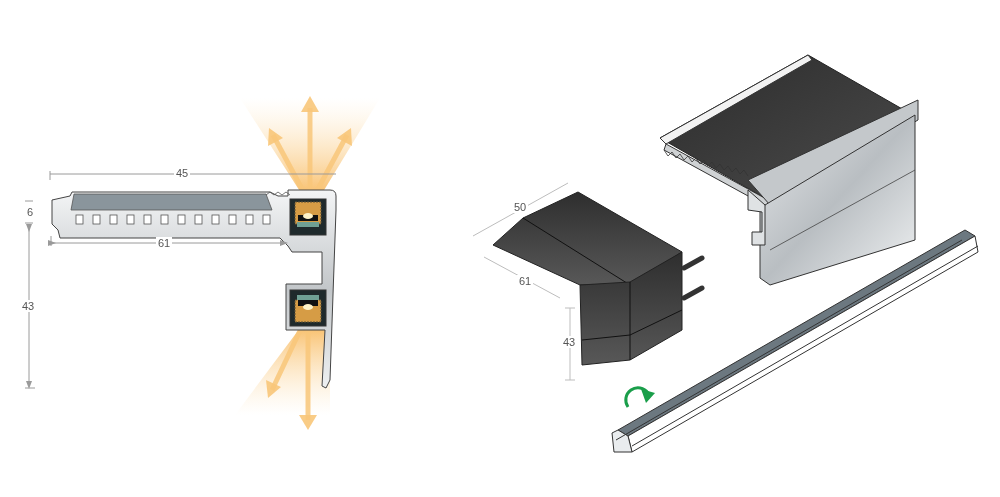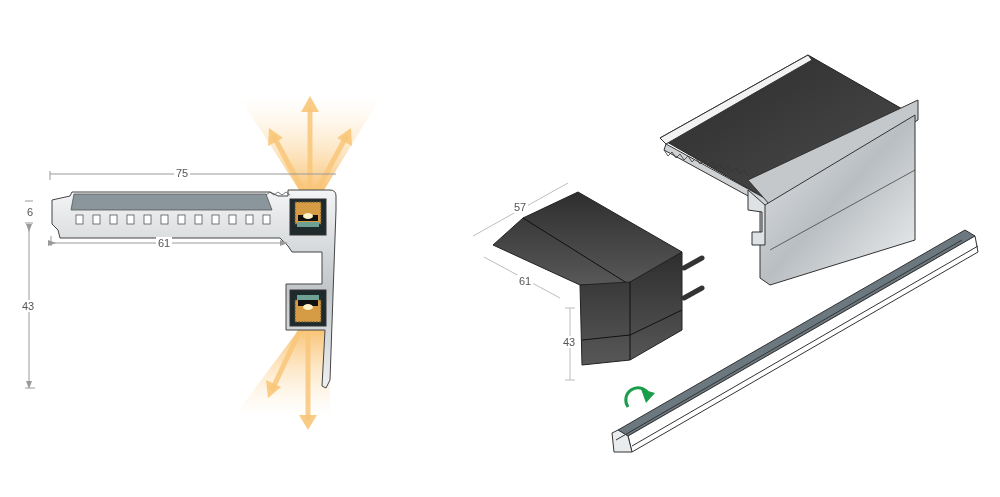--- a/index.html
+++ b/index.html
@@ -163,19 +163,19 @@
     <line x1="616" y1="440" x2="962" y2="240" stroke="#333"></line>
     <line x1="632" y1="446" x2="978" y2="246" stroke="#333"></line>
   </g>
 
   <g>
     <path d="M628,407 A12,12 0 1,1 648,393" fill="none" stroke="#1a9e4a" stroke-width="3"></path>
     <polygon points="641,389 655,393 646,403" fill="#1a9e4a"></polygon>
   </g>
 </svg>
 
-<span class="lbl" style="left:174px;top:167px;">75</span>
+<span class="lbl" style="left:174px;top:167px;">45</span>
 <span class="lbl" style="left:156px;top:237px;">61</span>
 <span class="lbl" style="left:25px;top:206px;">6</span>
 <span class="lbl" style="left:20px;top:300px;">43</span>
-<span class="lbl" style="left:512px;top:201px;">57</span>
+<span class="lbl" style="left:512px;top:201px;">50</span>
 <span class="lbl" style="left:517px;top:275px;">61</span>
 <span class="lbl" style="left:561px;top:336px;">43</span>
 
 </body></html>

